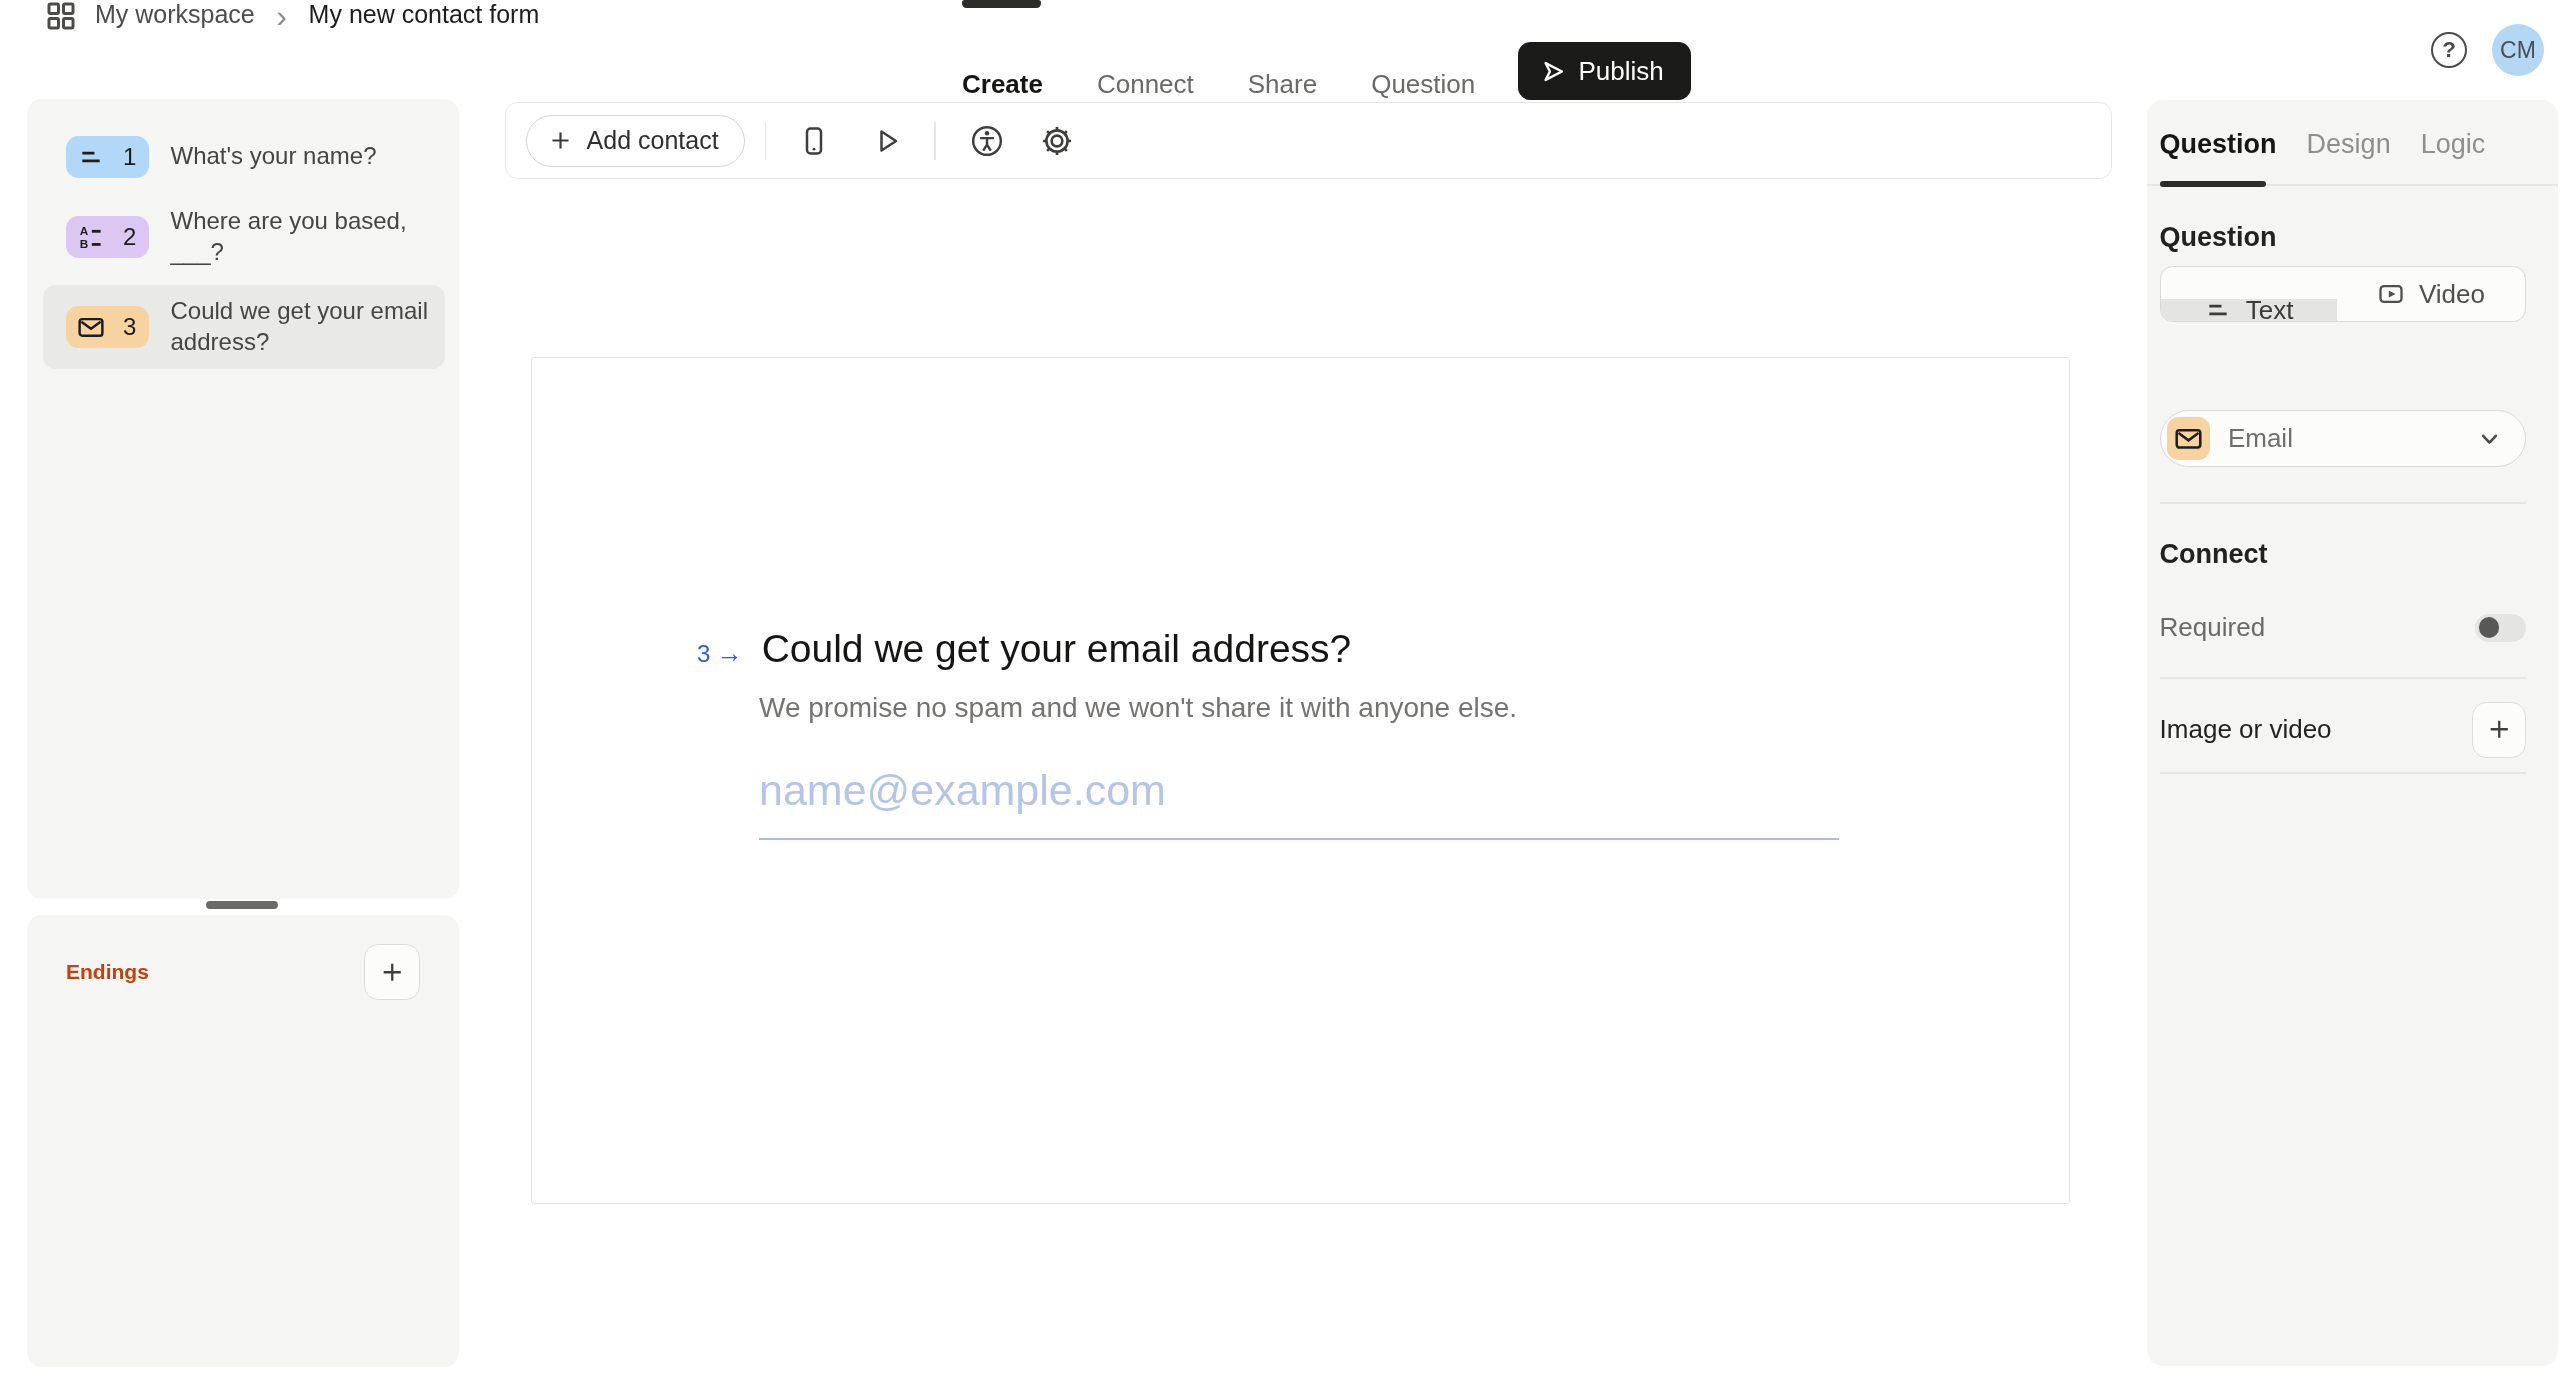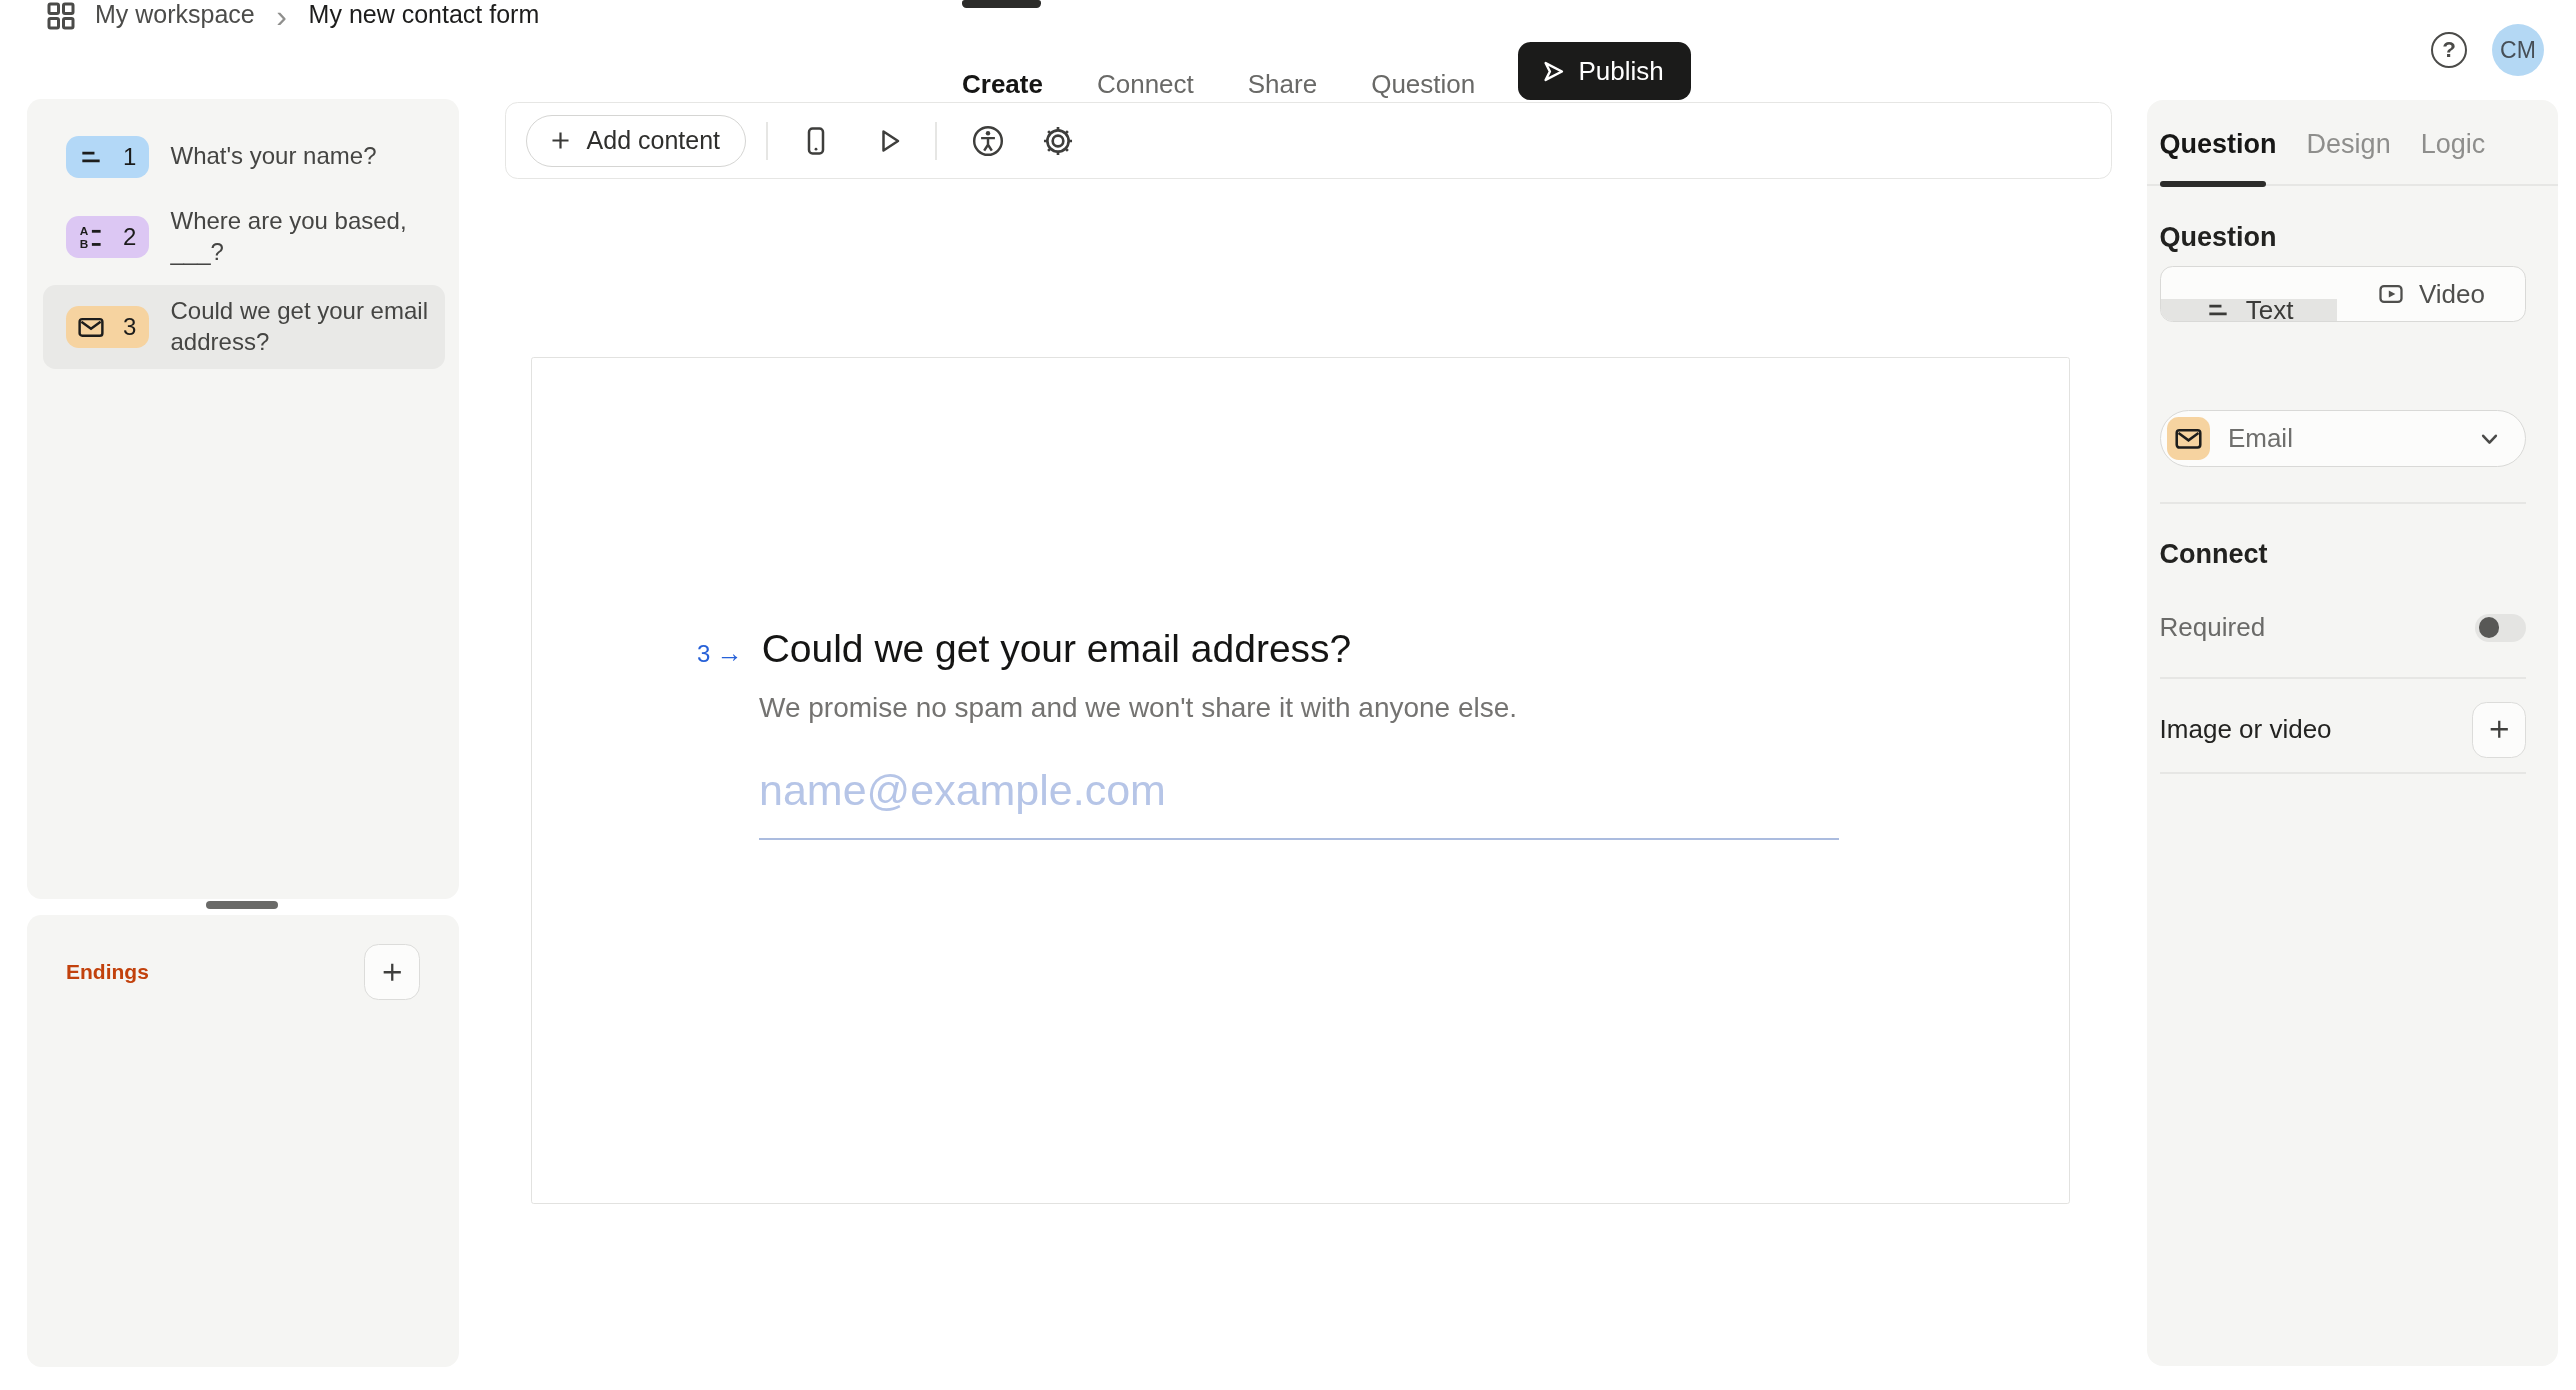--- a/index.html
+++ b/index.html
@@ -225,21 +225,21 @@
           </svg>
       </button>
     </div>
   </div>
 
   <div id="toolbar">
     <button class="add-content">
       <svg viewBox="0 0 32 32" width="27" height="27">
         <path d="M16 6.5 V25.5 M6.5 16 H25.5" stroke="#3a3a38" stroke-width="2.6" fill="none"></path>
         </svg>
-      <span>Add content</span>
+      <span>Add contact</span>
     </button>
     <div class="tb-div"></div>
     <button class="tb-icon phone">
       <svg viewBox="0 0 32 32" width="32" height="32">
           <rect x="9" y="3.5" width="14" height="25" rx="3.5" fill="none" stroke="currentColor" stroke-width="2.5"></rect>
           <circle cx="16" cy="24.2" r="1.4" fill="currentColor"></circle>
         </svg>
     </button>
     <button class="tb-icon play">
       <svg viewBox="0 0 32 32" width="32" height="32">

